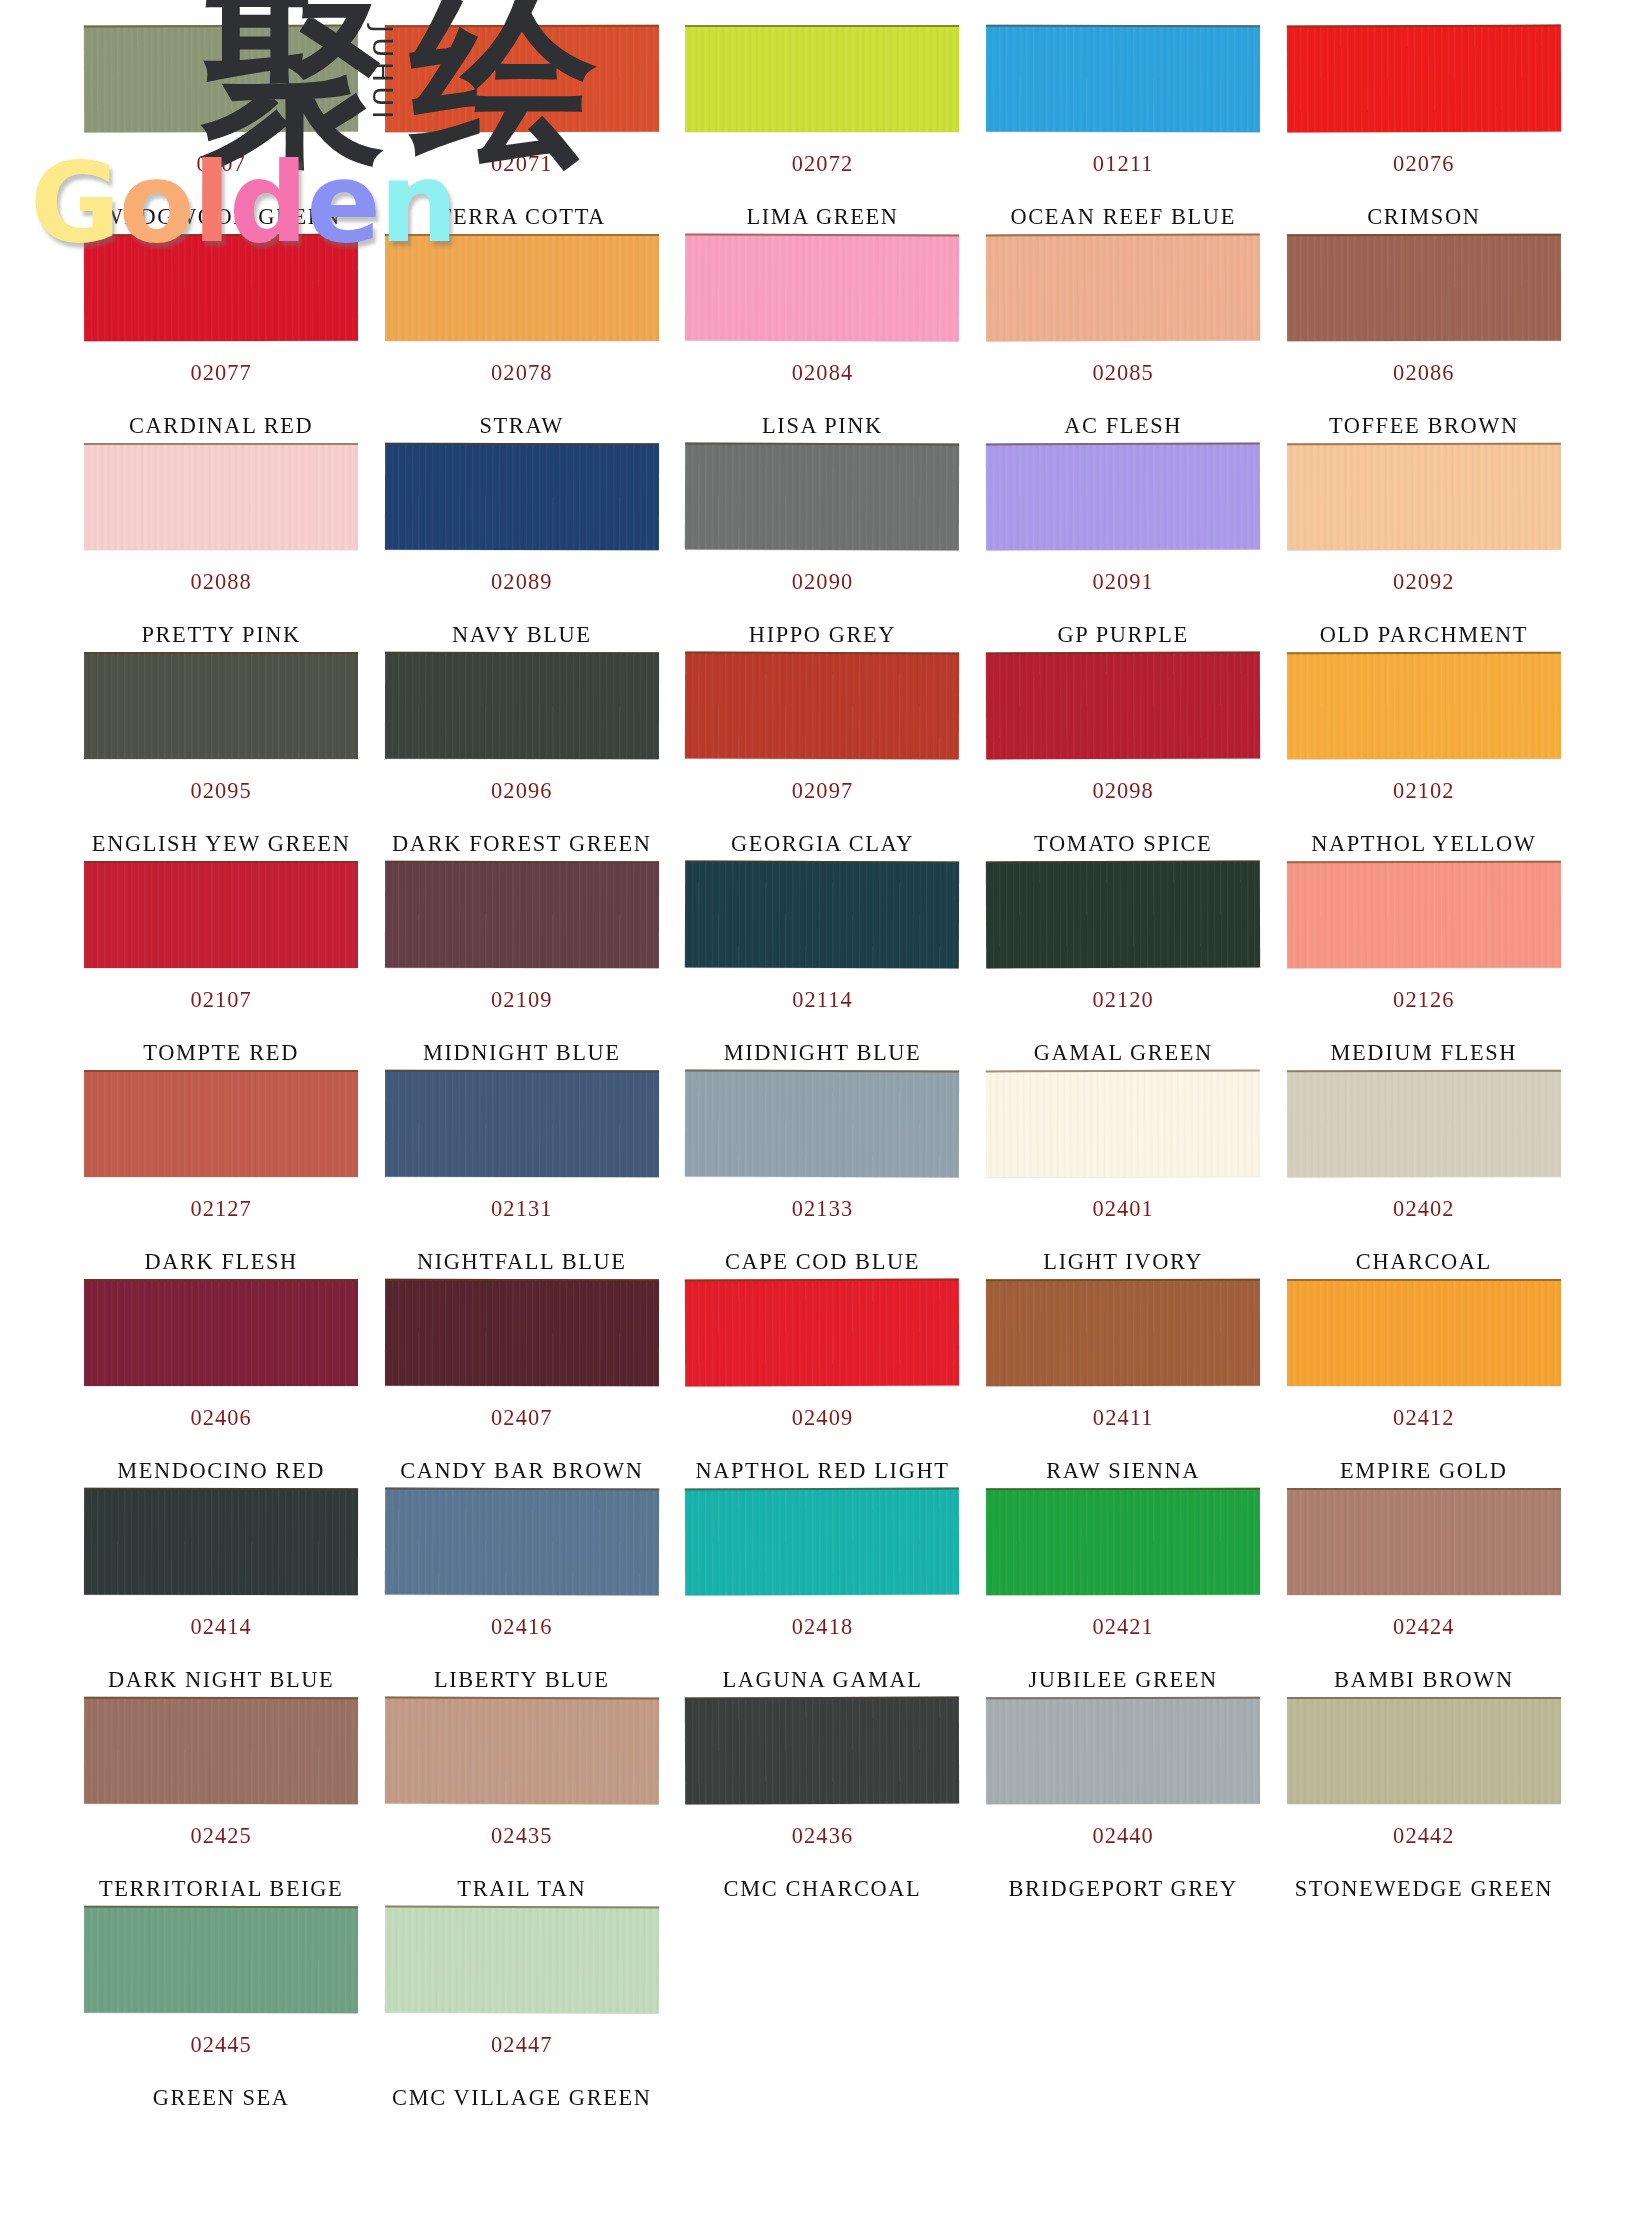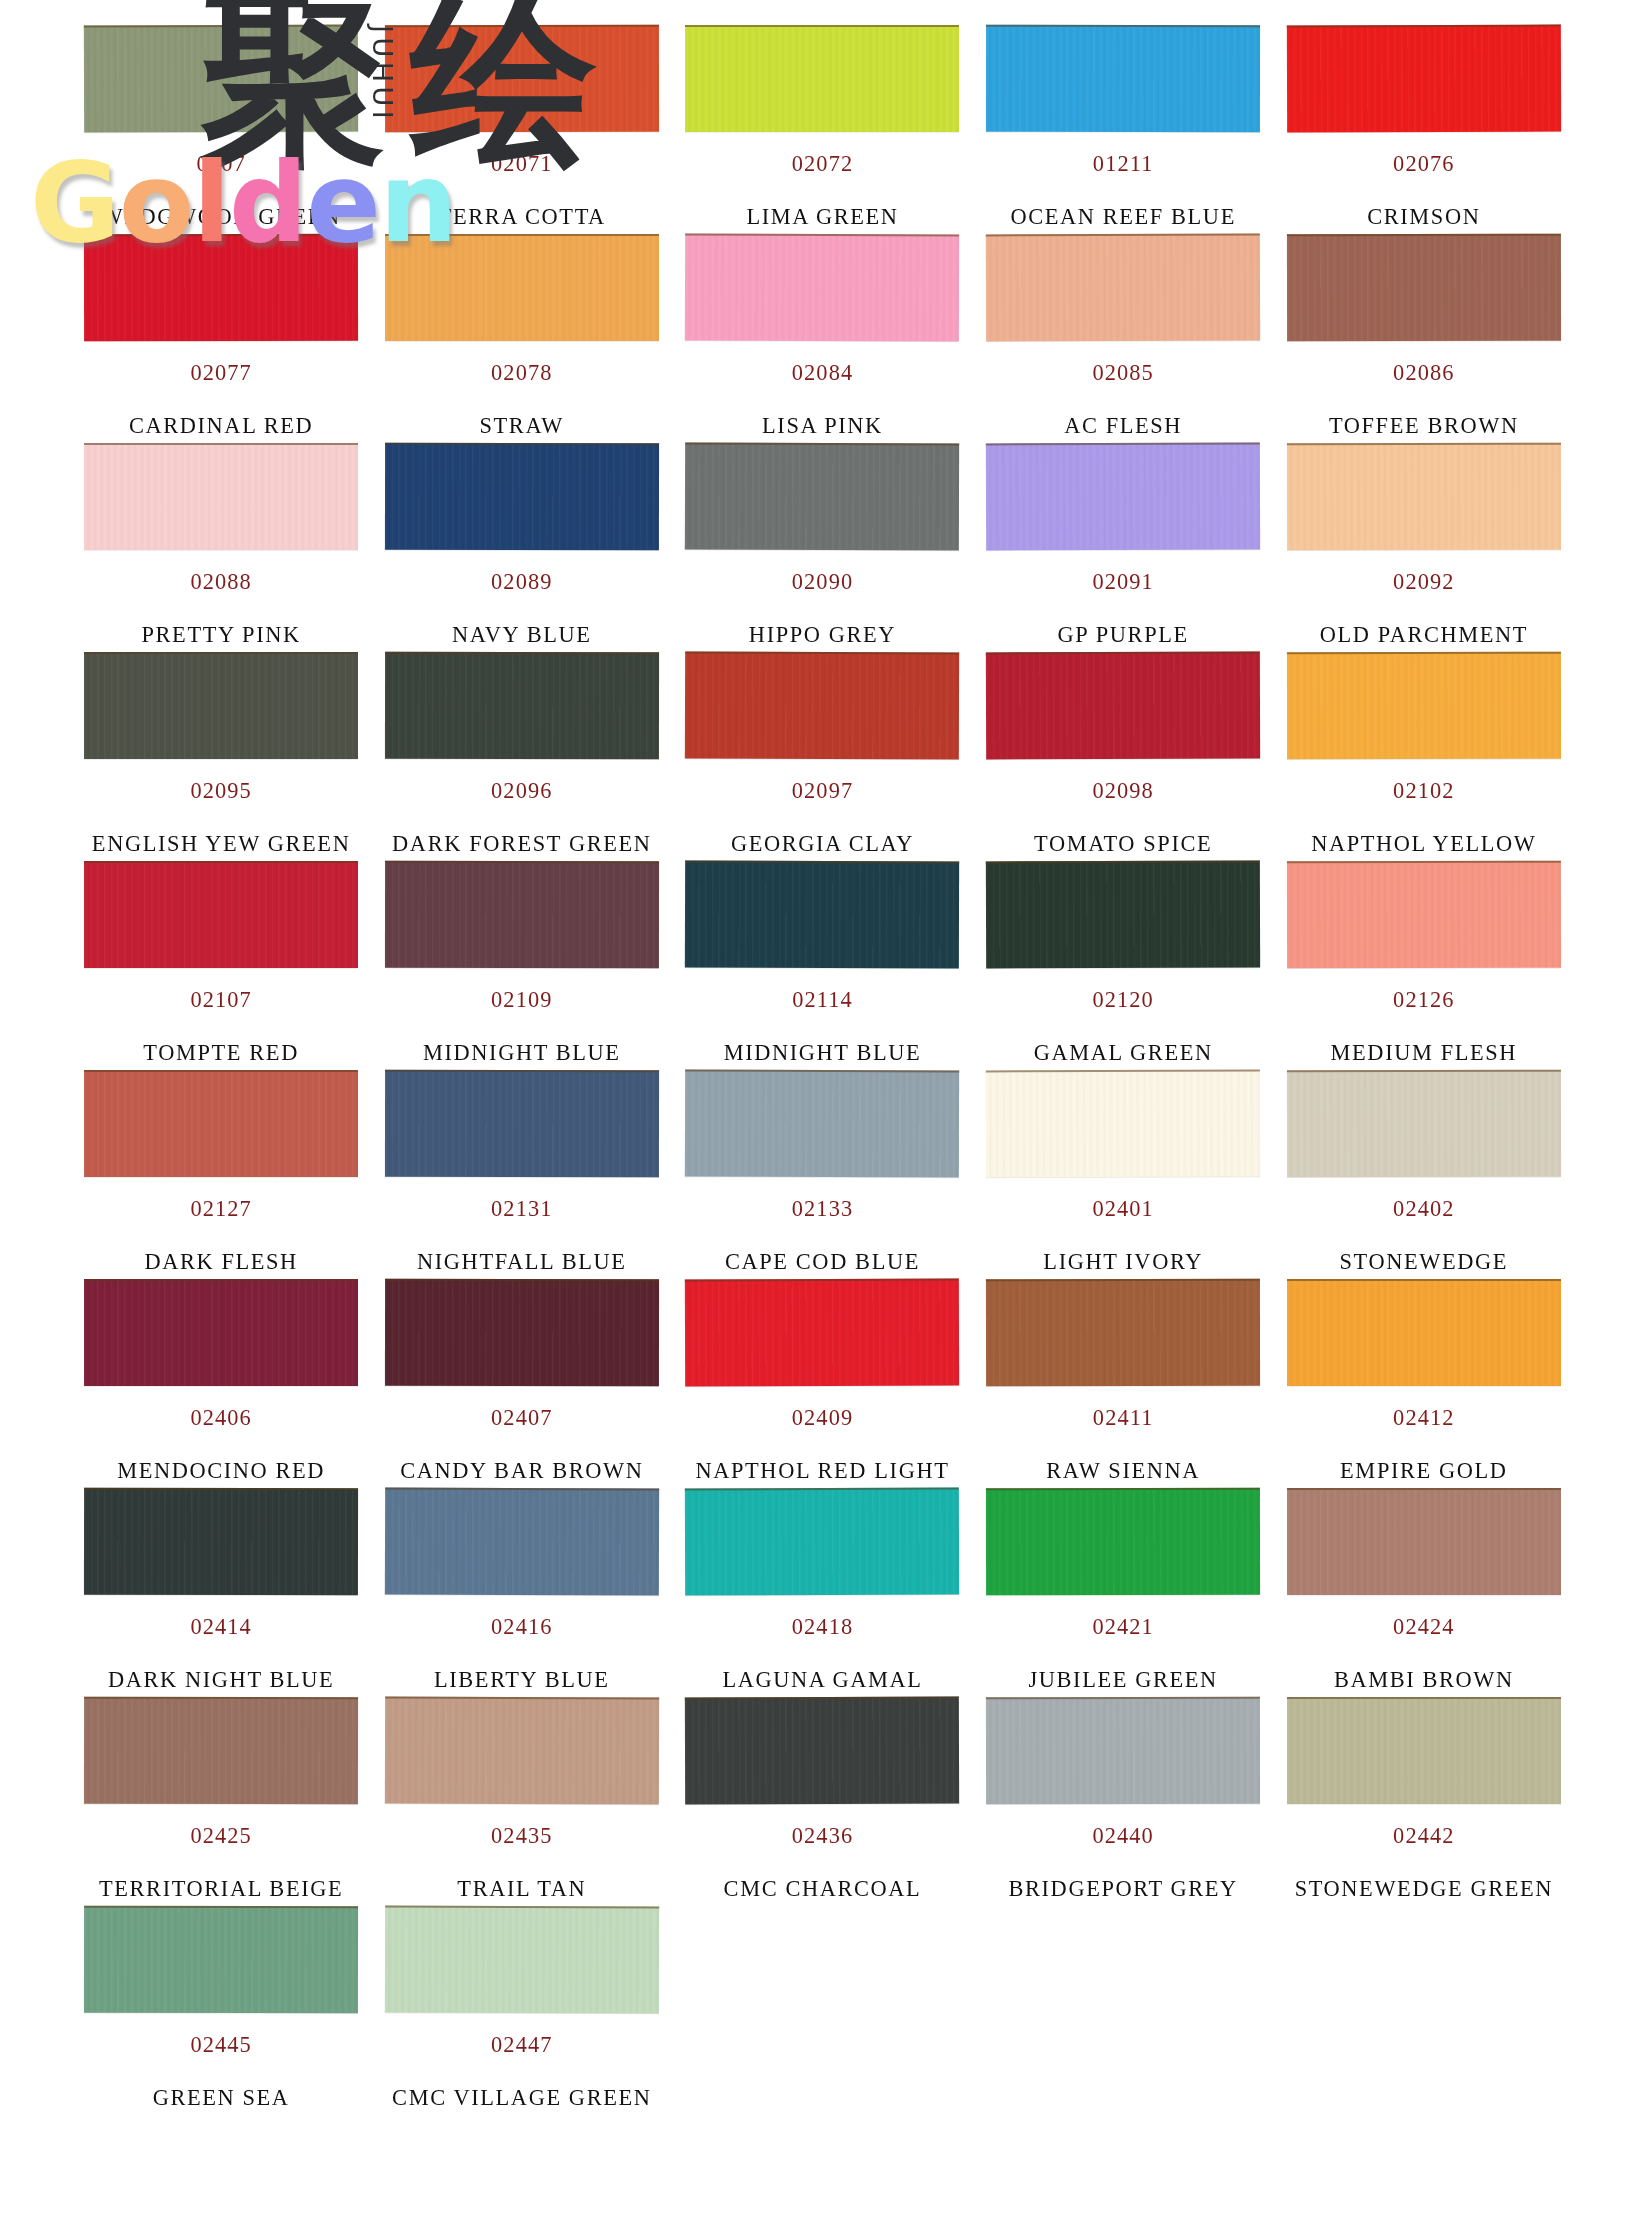--- a/index.html
+++ b/index.html
@@ -275,21 +275,21 @@
         <div class="swatch-name">CAPE COD BLUE</div>
       </div>
       <div class="swatch-cell">
         <div class="swatch-chip" style="background: rgb(251, 246, 230); transform: rotate(-0.18deg);"></div>
         <div class="swatch-code">02401</div>
         <div class="swatch-name">LIGHT IVORY</div>
       </div>
       <div class="swatch-cell">
         <div class="swatch-chip" style="background: rgb(214, 207, 189); transform: rotate(-0.09deg);"></div>
         <div class="swatch-code">02402</div>
-        <div class="swatch-name">STONEWEDGE</div>
+        <div class="swatch-name">CHARCOAL</div>
       </div>
       <div class="swatch-cell">
         <div class="swatch-chip" style="background: rgb(126, 32, 57); transform: rotate(0deg);"></div>
         <div class="swatch-code">02406</div>
         <div class="swatch-name">MENDOCINO RED</div>
       </div>
       <div class="swatch-cell">
         <div class="swatch-chip" style="background: rgb(88, 37, 47); transform: rotate(0.09deg);"></div>
         <div class="swatch-code">02407</div>
         <div class="swatch-name">CANDY BAR BROWN</div>

